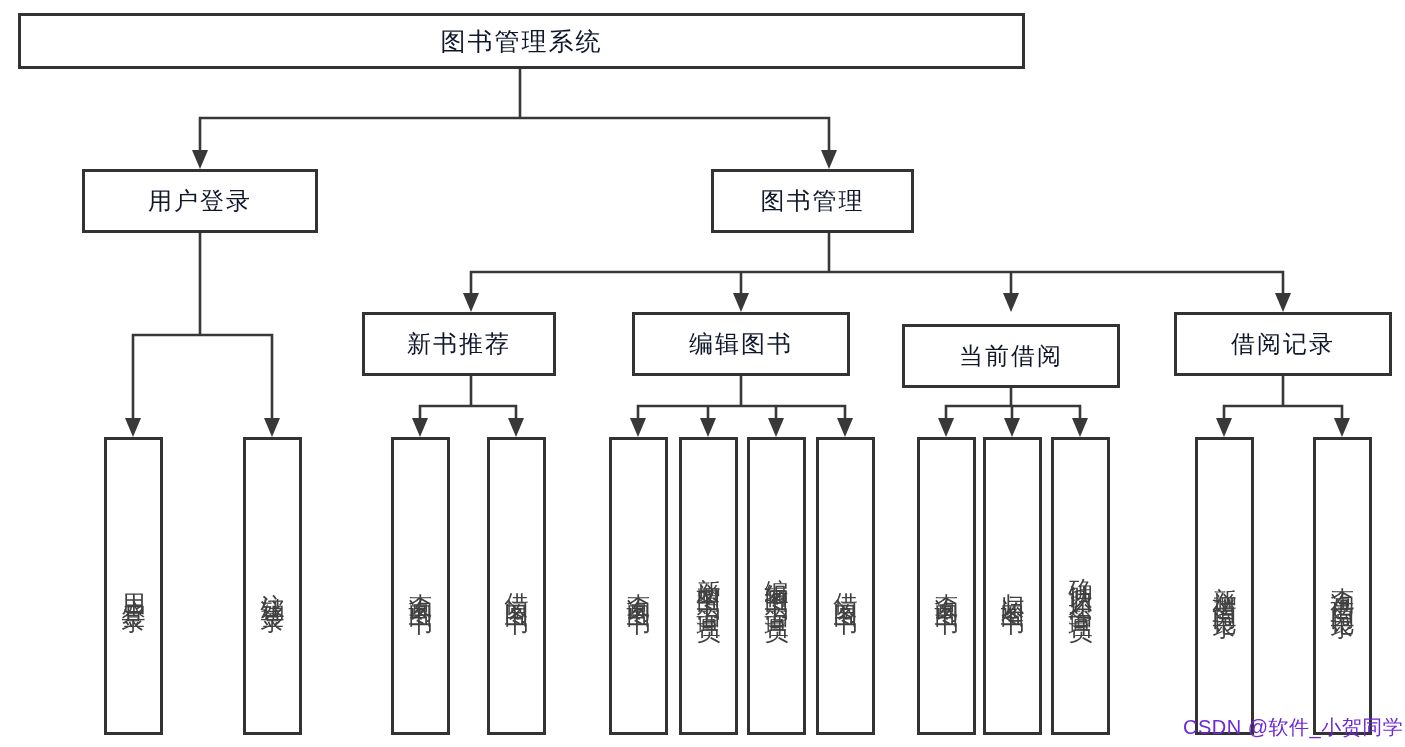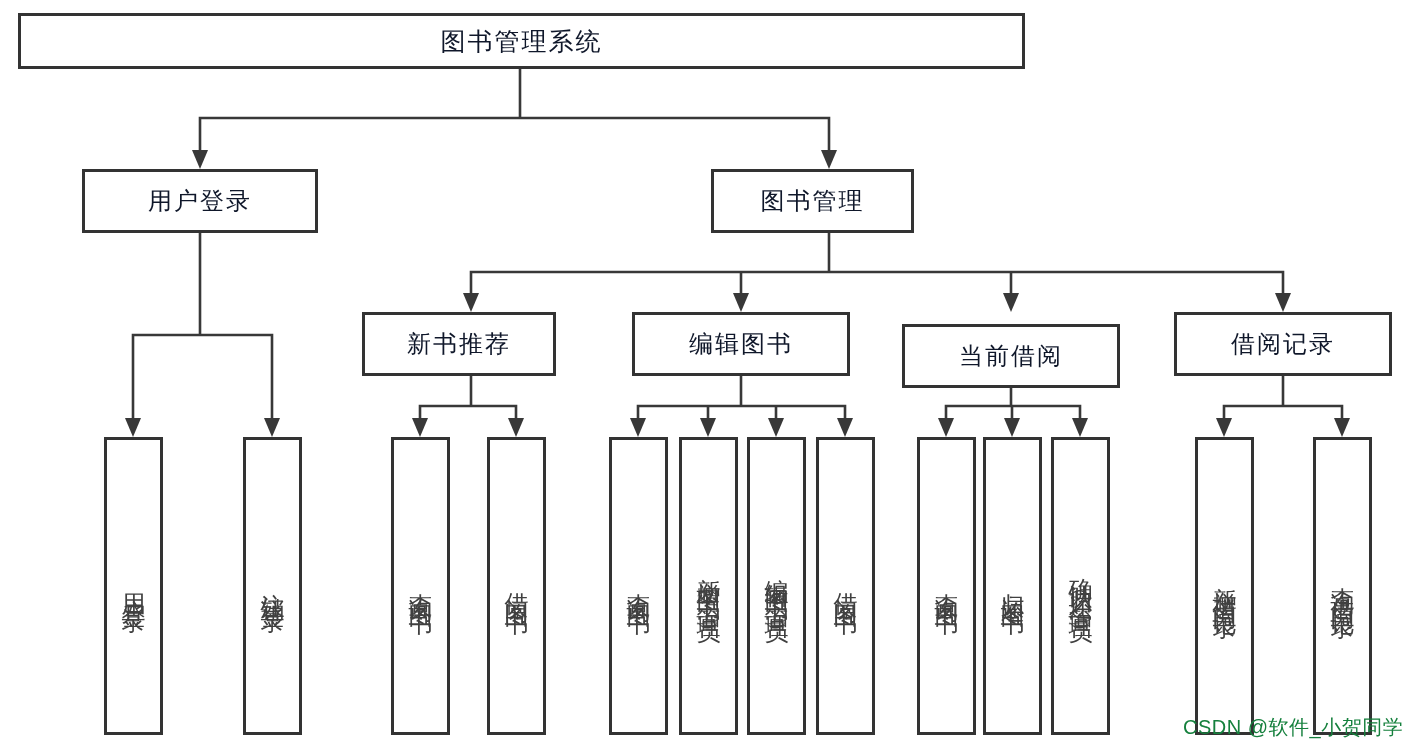--- a/index.html
+++ b/index.html
@@ -58,21 +58,21 @@
     letter-spacing: 6px;
     color: #404040;
     line-height: 1;
   }
   .watermark {
     position: absolute;
     left: 1183px;
     top: 714px;
     font-size: 20px;
     letter-spacing: 0.5px;
-    color: #15803d;
+    color: #6d28d9;
     z-index: 5;
     white-space: nowrap;
   }
 </style>
 </head>
 <body>
 
 <div class="canvas">
 
   <svg class="connectors" viewBox="0 0 1405 747" xmlns="http://www.w3.org/2000/svg">

